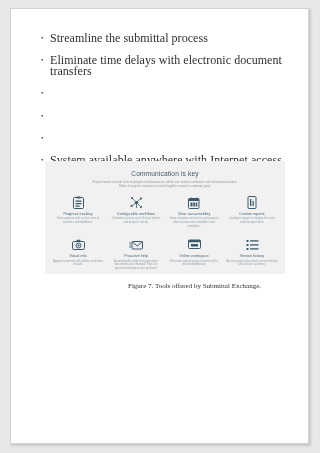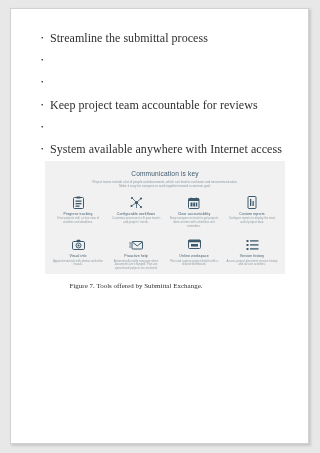--- a/index.html
+++ b/index.html
@@ -127,21 +127,21 @@
     color: #93a0a8;
     margin-top: 1.4px;
   }
 
   
   #figure-caption {
     position: absolute;
     left: 0;
     top: 273px;
     width: 250px;
-    text-align: center;
+    text-align: right;
     font-size: 7px;
     color: #2f2f2f;
     font-family: "Liberation Serif", serif;
   }
 </style>
 </head>
 <body>
 
 <div id="page-shadow"></div>
 
@@ -149,29 +149,29 @@
 
   <div id="bullet-list">
 
     <div class="bullet-row">
       <span class="bullet-dot">•</span>
       <span class="bullet-text">Streamline the submittal process</span>
     </div>
 
     <div class="bullet-row">
       <span class="bullet-dot">•</span>
-    </div>
-
-    <div class="bullet-row">
-      <span class="bullet-dot">•</span>
-    </div>
-
-    <div class="bullet-row">
-      <span class="bullet-dot">•</span>
-      <span class="bullet-text">Keep project team accountable for reviews</span>
+      <span class="bullet-text">Eliminate time delays with electronic document transfers</span>
+    </div>
+
+    <div class="bullet-row">
+      <span class="bullet-dot">•</span>
+    </div>
+
+    <div class="bullet-row">
+      <span class="bullet-dot">•</span>
     </div>
 
     <div class="bullet-row">
       <span class="bullet-dot">•</span>
     </div>
 
     <div class="bullet-row">
       <span class="bullet-dot">•</span>
       <span class="bullet-text">System available anywhere with Internet access</span>
     </div>

